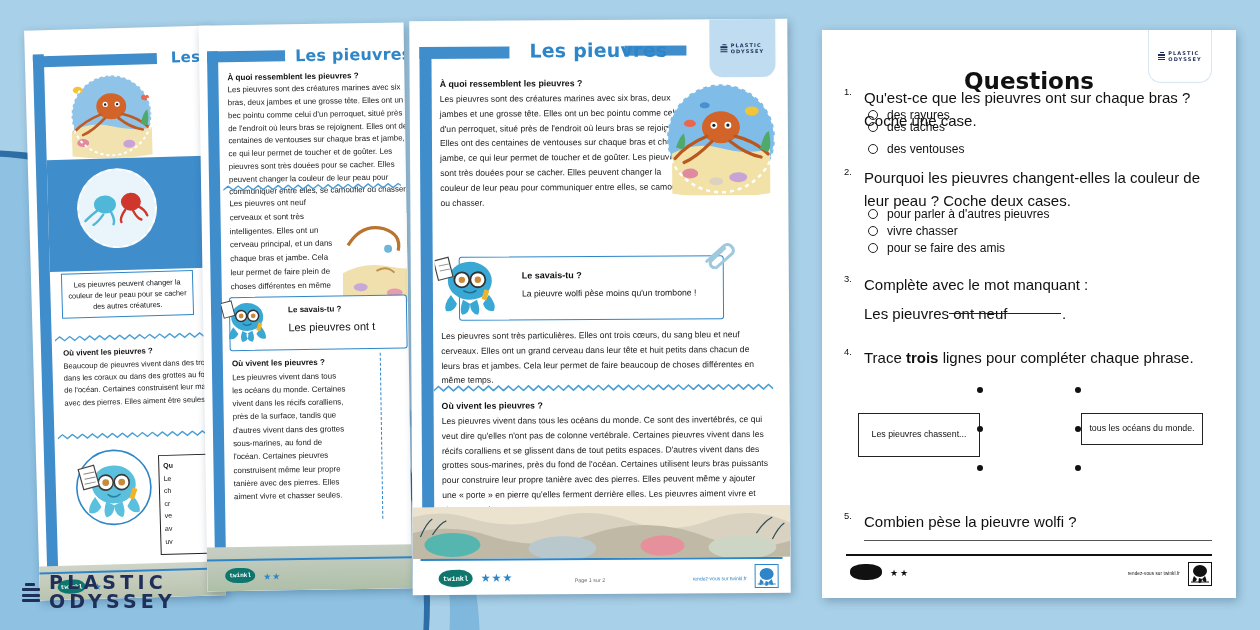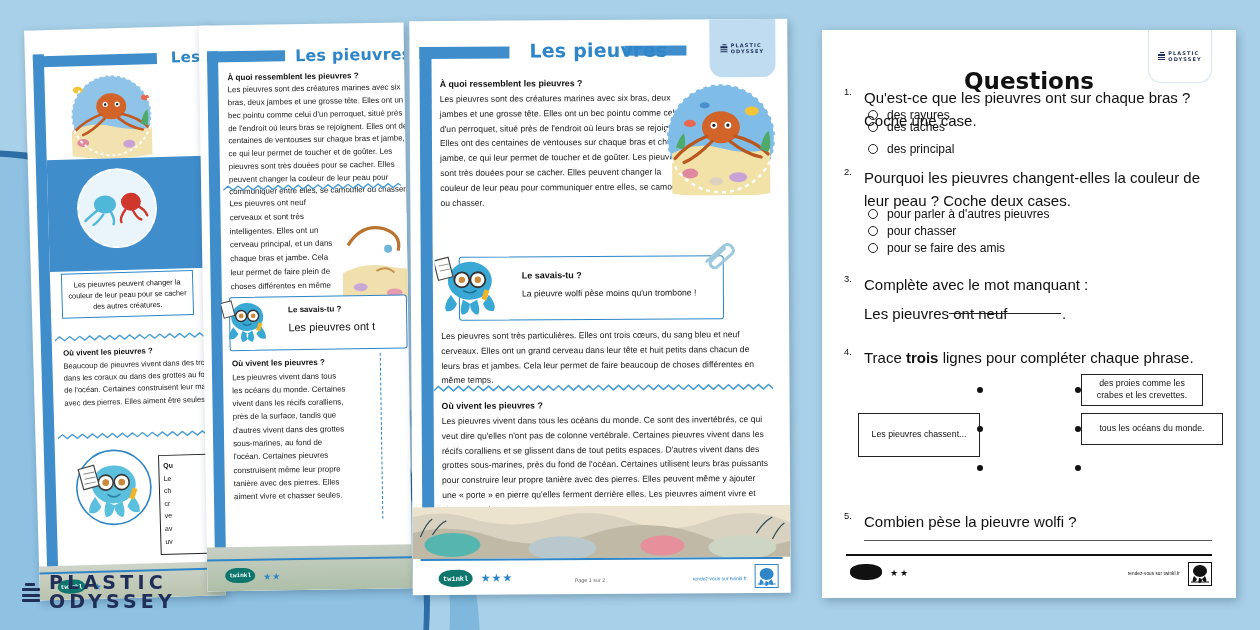--- a/index.html
+++ b/index.html
@@ -446,55 +446,54 @@
     <div class="opt" style="left:46px;top:78px;">
       <span class="bubble"></span>
       <span class="olabel">des rayures</span>
     </div>
     <div class="opt" style="left:46px;top:90px;">
       <span class="bubble"></span>
       <span class="olabel">des taches</span>
     </div>
     <div class="opt" style="left:46px;top:112px;">
       <span class="bubble"></span>
-      <span class="olabel">des principal</span>
+      <span class="olabel">des ventouses</span>
     </div>
 
     <div class="q-num" style="left:22px;top:136px;">2.</div>
     <div class="q-item" style="left:42px;top:136px;width:358px;">Pourquoi les pieuvres changent-elles la couleur de leur peau ? Coche deux cases.</div>
     <div class="opt" style="left:46px;top:177px;">
       <span class="bubble"></span>
       <span class="olabel">pour parler à d'autres pieuvres</span>
     </div>
     <div class="opt" style="left:46px;top:194px;">
       <span class="bubble"></span>
-      <span class="olabel">pour chasser</span>
+      <span class="olabel">vivre chasser</span>
     </div>
     <div class="opt" style="left:46px;top:211px;">
       <span class="bubble"></span>
       <span class="olabel">pour se faire des amis</span>
     </div>
 
     <div class="q-num" style="left:22px;top:243px;">3.</div>
     <div class="q-item" style="left:42px;top:243px;width:340px;">Complète avec le mot manquant :</div>
     <div class="q-item" style="left:42px;top:272px;">Les pieuvres ont neuf</div>
     <div class="blankline" style="left:127px;top:283px;width:112px;"></div>
     <div class="q-item" style="left:240px;top:272px;">.</div>
 
     <div class="q-num" style="left:22px;top:316px;">4.</div>
     <div class="q-item" style="left:42px;top:316px;width:350px;"><span>Trace </span><b>trois</b><span> lignes pour compléter chaque phrase.</span></div>
 
     <div class="mdot" style="left:155px;top:357px;"></div>
     <div class="mbox" style="left:36px;top:383px;width:122px;height:44px;">Les pieuvres chassent...</div>
     <div class="mdot" style="left:155px;top:396px;"></div>
     <div class="mdot" style="left:155px;top:435px;"></div>
 
-    <div class="mbox" style="left:259px;top:344px;width:122px;height:32px;">des proies comme les crabes et les crevettes.</div>
     <div class="mdot" style="left:253px;top:357px;"></div>
-    <div class="mbox" style="left:259px;top:383px;width:142px;height:32px;">tous les océans du monde.</div>
+    <div class="mbox" style="left:259px;top:383px;width:122px;height:32px;">tous les océans du monde.</div>
     <div class="mdot" style="left:253px;top:396px;"></div>
     <div class="mdot" style="left:253px;top:435px;"></div>
 
     <div class="q-num" style="left:22px;top:480px;">5.</div>
     <div class="q-item" style="left:42px;top:480px;width:350px;">Combien pèse la pieuvre wolfi ?</div>
     <div class="answerline" style="left:42px;top:510px;width:348px;"></div>
 
     <div style="position:absolute;left:24px;right:24px;bottom:42px;height:2px;background:#111;"></div>
     <div class="tw-foot-logo" style="left:28px;bottom:18px;width:32px;height:16px;"></div>
     <div class="tw-stars" style="left:68px;bottom:20px;">★★</div>

